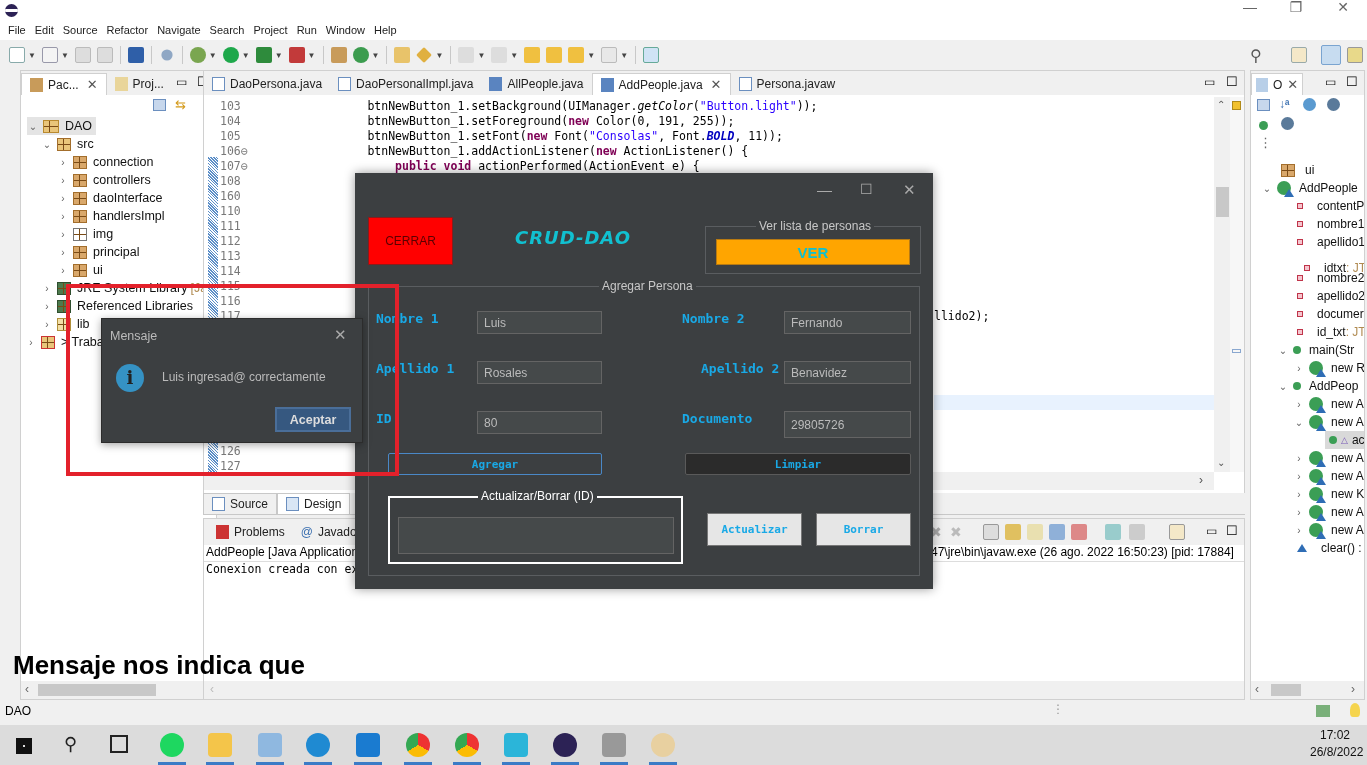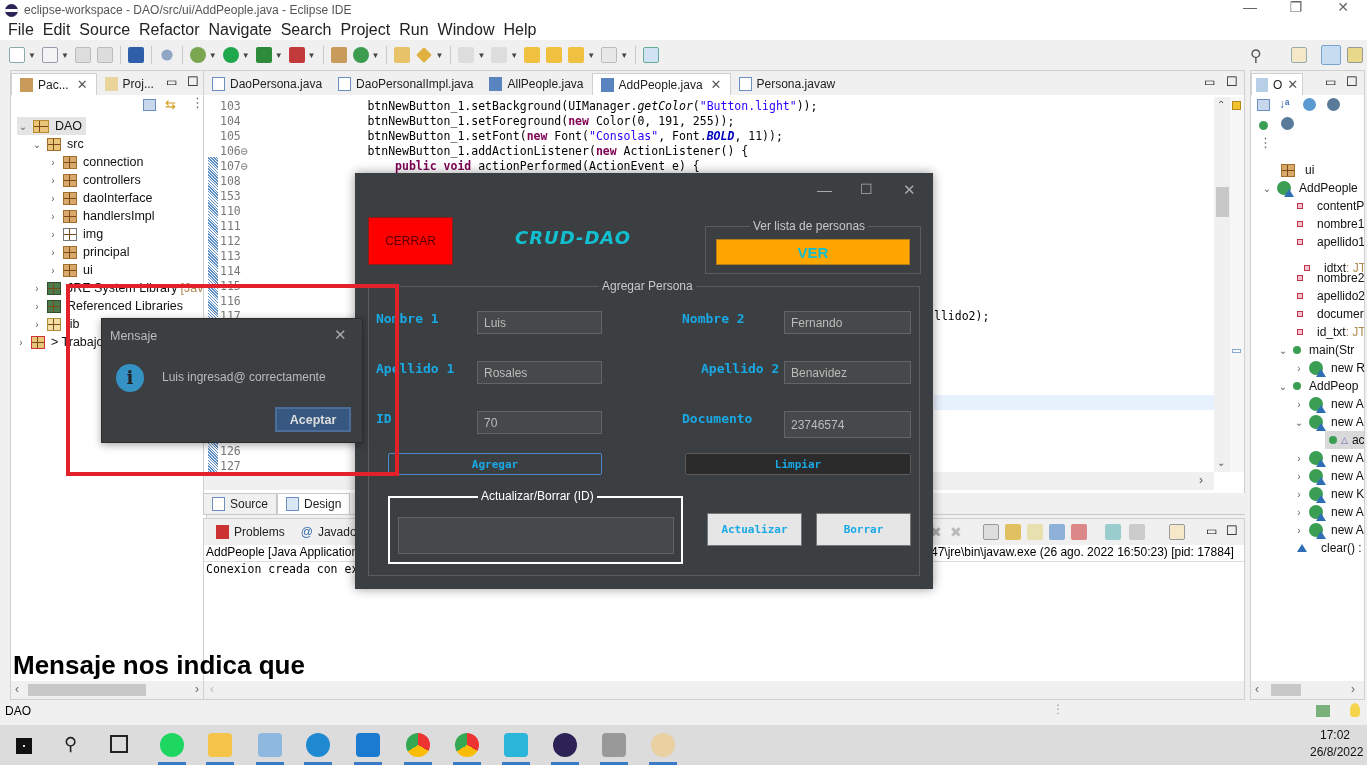--- a/index.html
+++ b/index.html
@@ -9,21 +9,21 @@
 
   
   .titlebar { left: 0; top: 0; width: 1367px; height: 20px; background: #fff; display: flex; align-items: center; }
   .titlebar .app-icon { width: 13px; height: 13px; border-radius: 50%; background: #2c2255; margin: 0 6px 0 5px; position: relative; overflow: hidden; }
   .titlebar .app-icon::after { content: ""; position: absolute; left: 0; right: 0; top: 5px; height: 3px; background: #fff; }
   .titlebar .title { font-size: 12px; color: #555; }
   .winctl { position: absolute; top: 0; height: 20px; width: 46px; text-align: center; font-size: 14px; color: #666; line-height: 14px; }
 
   
   .menubar { left: 0; top: 20px; width: 1367px; height: 20px; background: #fff; display: flex; align-items: center; padding-left: 4px; }
-  .menubar span { margin: 0 5px 0 4px; font-size: 16px; color: #222; }
+  .menubar span { margin: 0 5px 0 4px; font-size: 11px; color: #222; }
 
   
   .toolbar { left: 0; top: 40px; width: 1367px; height: 30px; background: #f0f0f0; display: flex; align-items: center; padding-left: 6px; }
   .tb-icon { width: 16px; height: 16px; margin: 0 3px; display: inline-block; border-radius: 2px; }
   .tb-sep { width: 1px; height: 18px; background: #c8c8c8; margin: 0 4px; }
   .tb-dd { font-size: 8px; color: #444; margin-right: 3px; }
 
   
   .panel { background: #fff; border: 1px solid #d0d0d0; }
   .tabstrip { height: 24px; background: #f0f0f0; display: flex; align-items: flex-end; position: relative; }
@@ -74,21 +74,20 @@
   .tk { position: absolute; top: 8px; width: 24px; height: 24px; border-radius: 4px; }
   .tk-under { position: absolute; top: 37px; width: 28px; height: 3px; background: #3b7bc6; }
 </style>
 </head>
 <body>
 
 <div id="root">
 
   <div class="abs titlebar">
     <span class="app-icon"></span>
-    <span class="title">eclipse-workspace - DAO/src/ui/AddPeople.java - Eclipse IDE</span>
     <span class="winctl" style="left:1227px;">—</span>
     <span class="winctl" style="left:1273px;">❐</span>
     <span class="winctl" style="left:1320px;">✕</span>
   </div>
 
   <div class="abs menubar">
     <span>File</span>
     <span>Edit</span>
     <span>Source</span>
     <span>Refactor</span>
@@ -141,21 +140,21 @@
       <span class="tb-dd">▼</span>
     <span class="tb-sep"></span>
     <span class="tb-icon" style="background:#cfe3f5;border:1px solid #6a9;"></span>
 
     <span class="abs" style="left:1250px;top:6px;font-size:16px;color:#555;">⚲</span>
     <span class="tb-icon abs" style="left:1288px;top:7px;background:#f4e8c8;border:1px solid #9aa;"></span>
     <span class="tb-icon abs" style="left:1318px;top:5px;width:20px;height:20px;background:#c7dcf0;border:1px solid #7aa4d0;"></span>
     <span class="tb-icon abs" style="left:1344px;top:7px;background:#e8d98a;border:1px solid #999;"></span>
   </div>
 
-  <div class="abs panel" style="left:10px;top:70px;width:197px;height:630px;">
+  <div class="abs panel" style="left:20px;top:70px;width:197px;height:630px;">
     <div class="tabstrip">
       <div class="tab active">
         <span class="ic" style="background:#c89b5a;"></span>
         <span>Pac...</span>
         <span class="x">✕</span>
       </div>
       <div class="tab">
         <span class="ic" style="background:#e9d59a;"></span>
         <span>Proj...</span>
       </div>
@@ -270,21 +269,21 @@
     </div>
     <div class="abs" style="left:0;top:26px;width:1010px;height:375px;background:#fff;">
       <div class="abs" style="left:4px;top:60px;width:10px;height:315px;background:repeating-linear-gradient(45deg,#5b8ec8 0 1px,#fff 1px 2px);"></div>
 
       <div class="code-line" style="top:2px;"><span class="ln">103</span><span class="code">        btnNewButton_1.setBackground(UIManager.<span class="it">getColor</span>(<span class="str">"Button.light"</span>));</span></div>
       <div class="code-line" style="top:17px;"><span class="ln">104</span><span class="code">        btnNewButton_1.setForeground(<span class="kw">new</span> Color(0, 191, 255));</span></div>
       <div class="code-line" style="top:32px;"><span class="ln">105</span><span class="code">        btnNewButton_1.setFont(<span class="kw">new</span> Font(<span class="str">"Consolas"</span>, Font.<span class="it" style="color:#0000c0;font-weight:bold;">BOLD</span>, 11));</span></div>
       <div class="code-line" style="top:47px;"><span class="ln">106⊖</span><span class="code">        btnNewButton_1.addActionListener(<span class="kw">new</span> ActionListener() {</span></div>
       <div class="code-line" style="top:62px;"><span class="ln">107⊖</span><span class="code">            <span class="kw">public void</span> actionPerformed(ActionEvent e) {</span></div>
       <div class="code-line" style="top:77px;"><span class="ln">108</span></div>
-      <div class="code-line" style="top:92px;"><span class="ln">153</span></div>
+      <div class="code-line" style="top:92px;"><span class="ln">160</span></div>
       <div class="code-line" style="top:107px;"><span class="ln">110</span></div>
       <div class="code-line" style="top:122px;"><span class="ln">111</span></div>
       <div class="code-line" style="top:137px;"><span class="ln">112</span></div>
       <div class="code-line" style="top:152px;"><span class="ln">113</span></div>
       <div class="code-line" style="top:167px;"><span class="ln">114</span></div>
       <div class="code-line" style="top:182px;"><span class="ln">115</span></div>
       <div class="code-line" style="top:197px;"><span class="ln">116</span></div>
       <div class="code-line" style="top:212px;"><span class="ln">117</span></div>
       <div class="code-line" style="top:347px;"><span class="ln">126</span></div>
       <div class="code-line" style="top:362px;"><span class="ln">127</span><span class="code">            }</span></div>
@@ -490,42 +489,42 @@
 
   <div class="abs swing">
     <span class="swing-ctl" style="left:462px;">—</span>
     <span class="swing-ctl" style="left:505px;font-size:14px;">☐</span>
     <span class="swing-ctl" style="left:548px;">✕</span>
 
     <div class="abs btn-cerrar">CERRAR</div>
     <div class="abs crud-title">CRUD-DAO</div>
 
     <div class="abs fieldset" style="left:350px;top:53px;width:216px;height:48px;">
-      <span class="fs-legend" style="left:44px;text-align:right;">Ver lista de personas</span>
+      <span class="fs-legend" style="left:50px;text-align:right;">Ver lista de personas</span>
     </div>
     <div class="abs btn-ver">VER</div>
 
     <div class="abs fieldset" style="left:13px;top:113px;width:552px;height:290px;">
       <span class="fs-legend" style="left:230px;">Agregar Persona</span>
     </div>
 
     <span class="flabel" style="left:21px;top:138px;">Nombre 1</span>
     <div class="finput" style="left:122px;top:138px;width:125px;">Luis</div>
     <span class="flabel" style="left:327px;top:138px;">Nombre 2</span>
     <div class="finput" style="left:429px;top:138px;width:127px;">Fernando</div>
 
     <span class="flabel" style="left:21px;top:188px;">Apellido 1</span>
     <div class="finput" style="left:122px;top:188px;width:125px;">Rosales</div>
     <span class="flabel" style="left:346px;top:188px;">Apellido 2</span>
     <div class="finput" style="left:429px;top:188px;width:127px;">Benavidez</div>
 
     <span class="flabel" style="left:21px;top:238px;">ID</span>
-    <div class="finput" style="left:122px;top:238px;width:125px;">70</div>
+    <div class="finput" style="left:122px;top:238px;width:125px;">80</div>
     <span class="flabel" style="left:327px;top:238px;">Documento</span>
-    <div class="finput" style="left:429px;top:238px;width:127px;height:27px;">23746574</div>
+    <div class="finput" style="left:429px;top:238px;width:127px;height:27px;">29805726</div>
 
     <div class="btn-dark" style="left:33px;top:280px;width:214px;background:#3c3f41;border:1px solid #4a88c7;border-radius:2px;">Agregar</div>
     <div class="btn-dark" style="left:330px;top:280px;width:226px;background:#2b2b2b;border:1px solid #5a5a5a;border-radius:2px;">Limpiar</div>
 
     <div class="abs" style="left:33px;top:323px;width:295px;height:68px;border:2px solid #fff;">
       <span class="fs-legend" style="left:88px;top:-9px;color:#fff;">Actualizar/Borrar (ID)</span>
       <div class="abs" style="left:8px;top:19px;width:276px;height:37px;background:#45494a;border:1px solid #646464;"></div>
     </div>
 
     <div class="btn-light" style="left:352px;top:340px;width:95px;">Actualizar</div>

